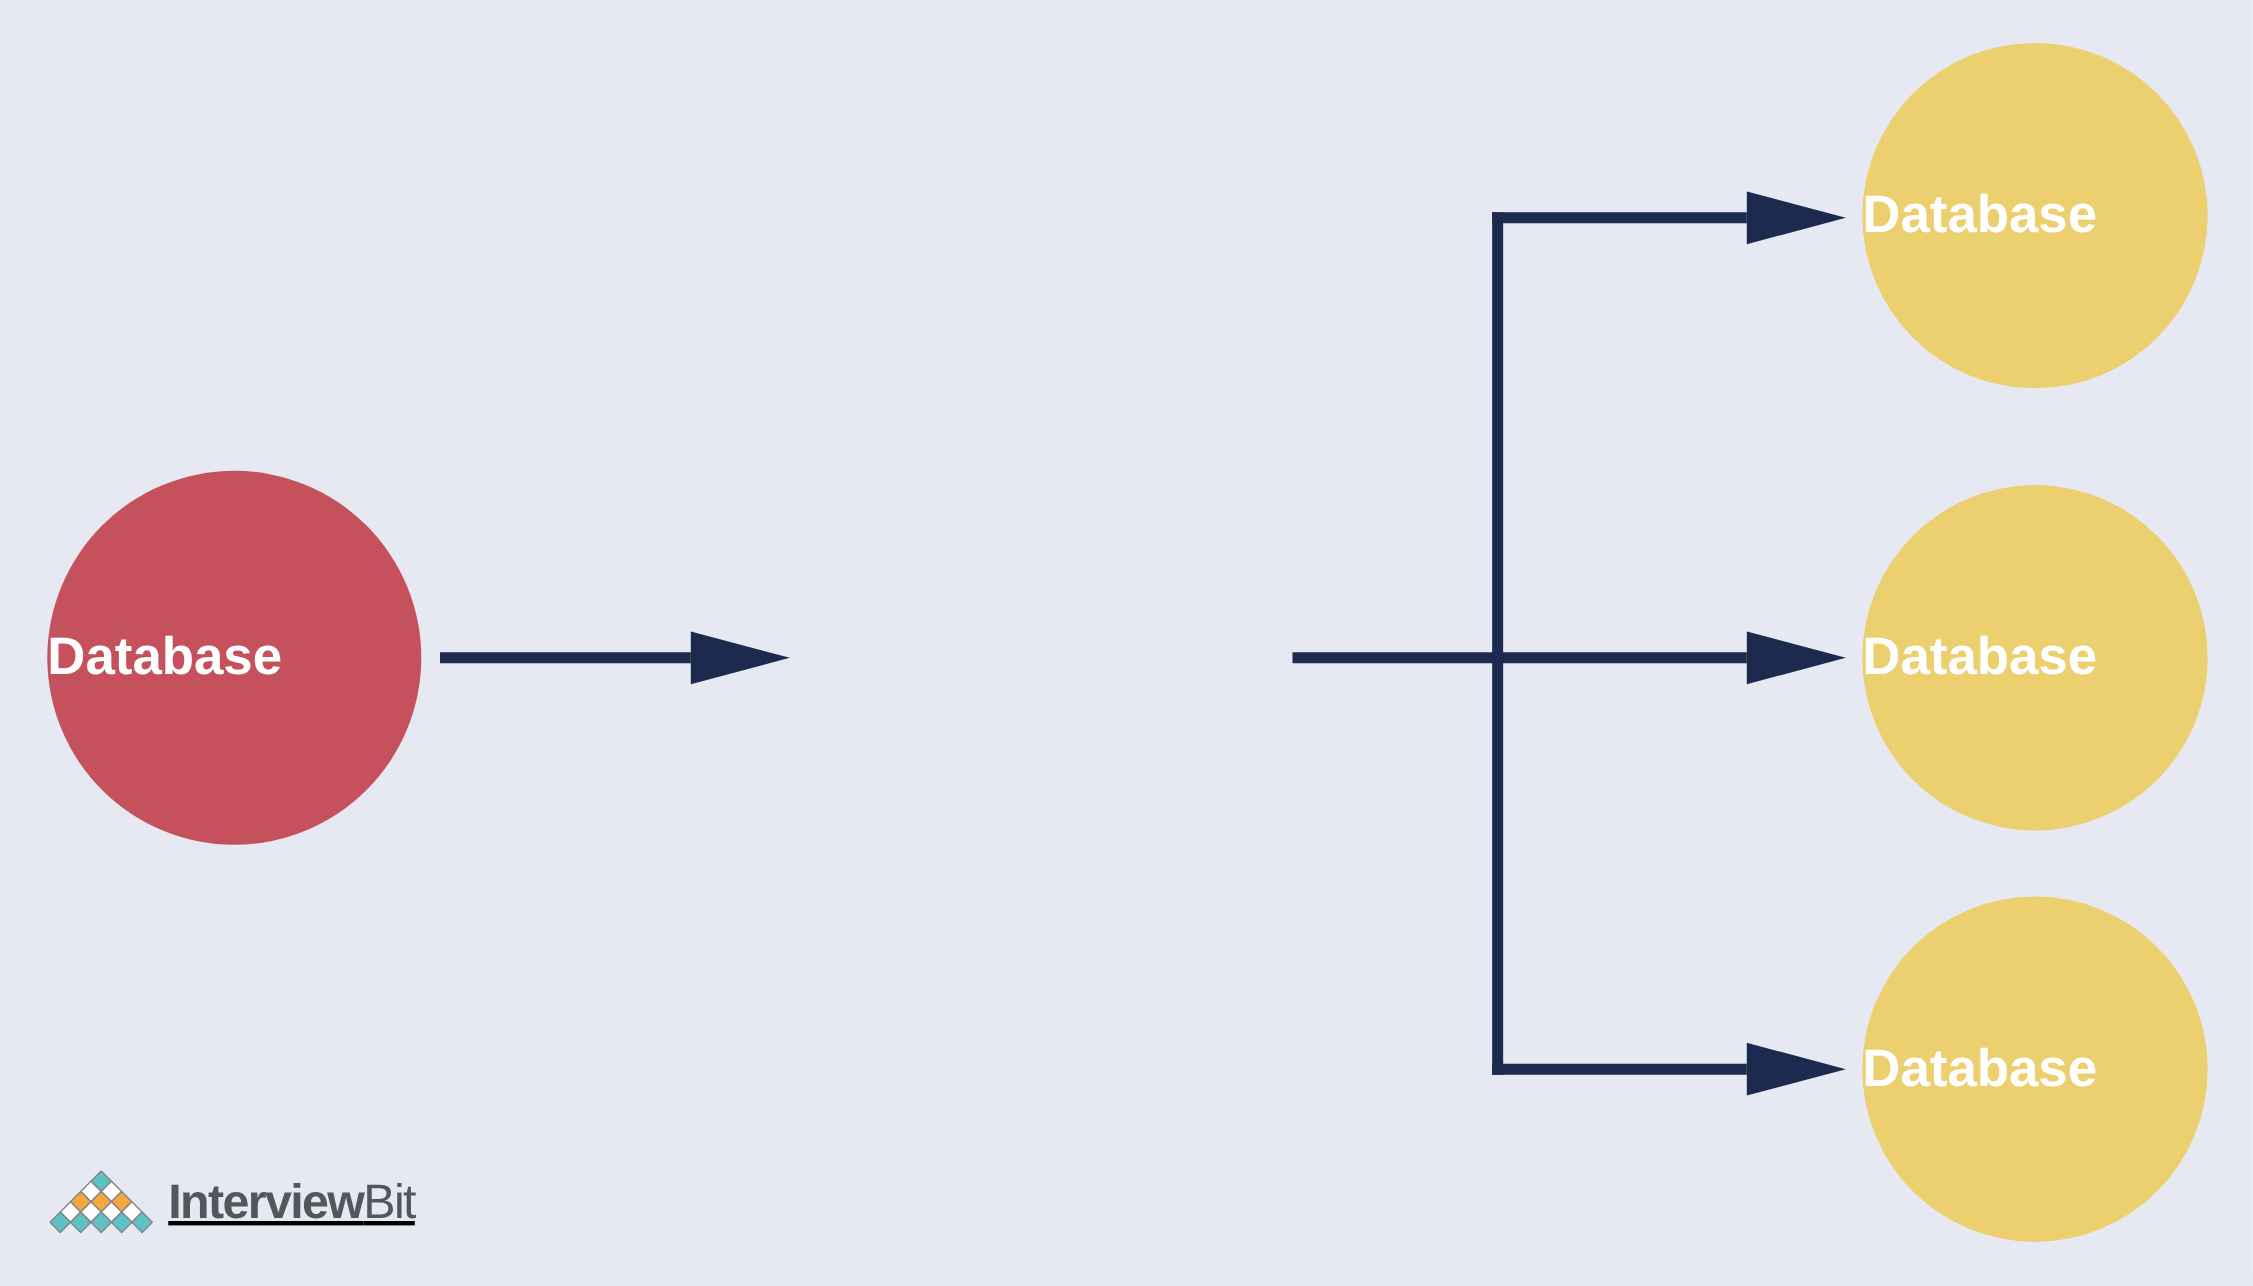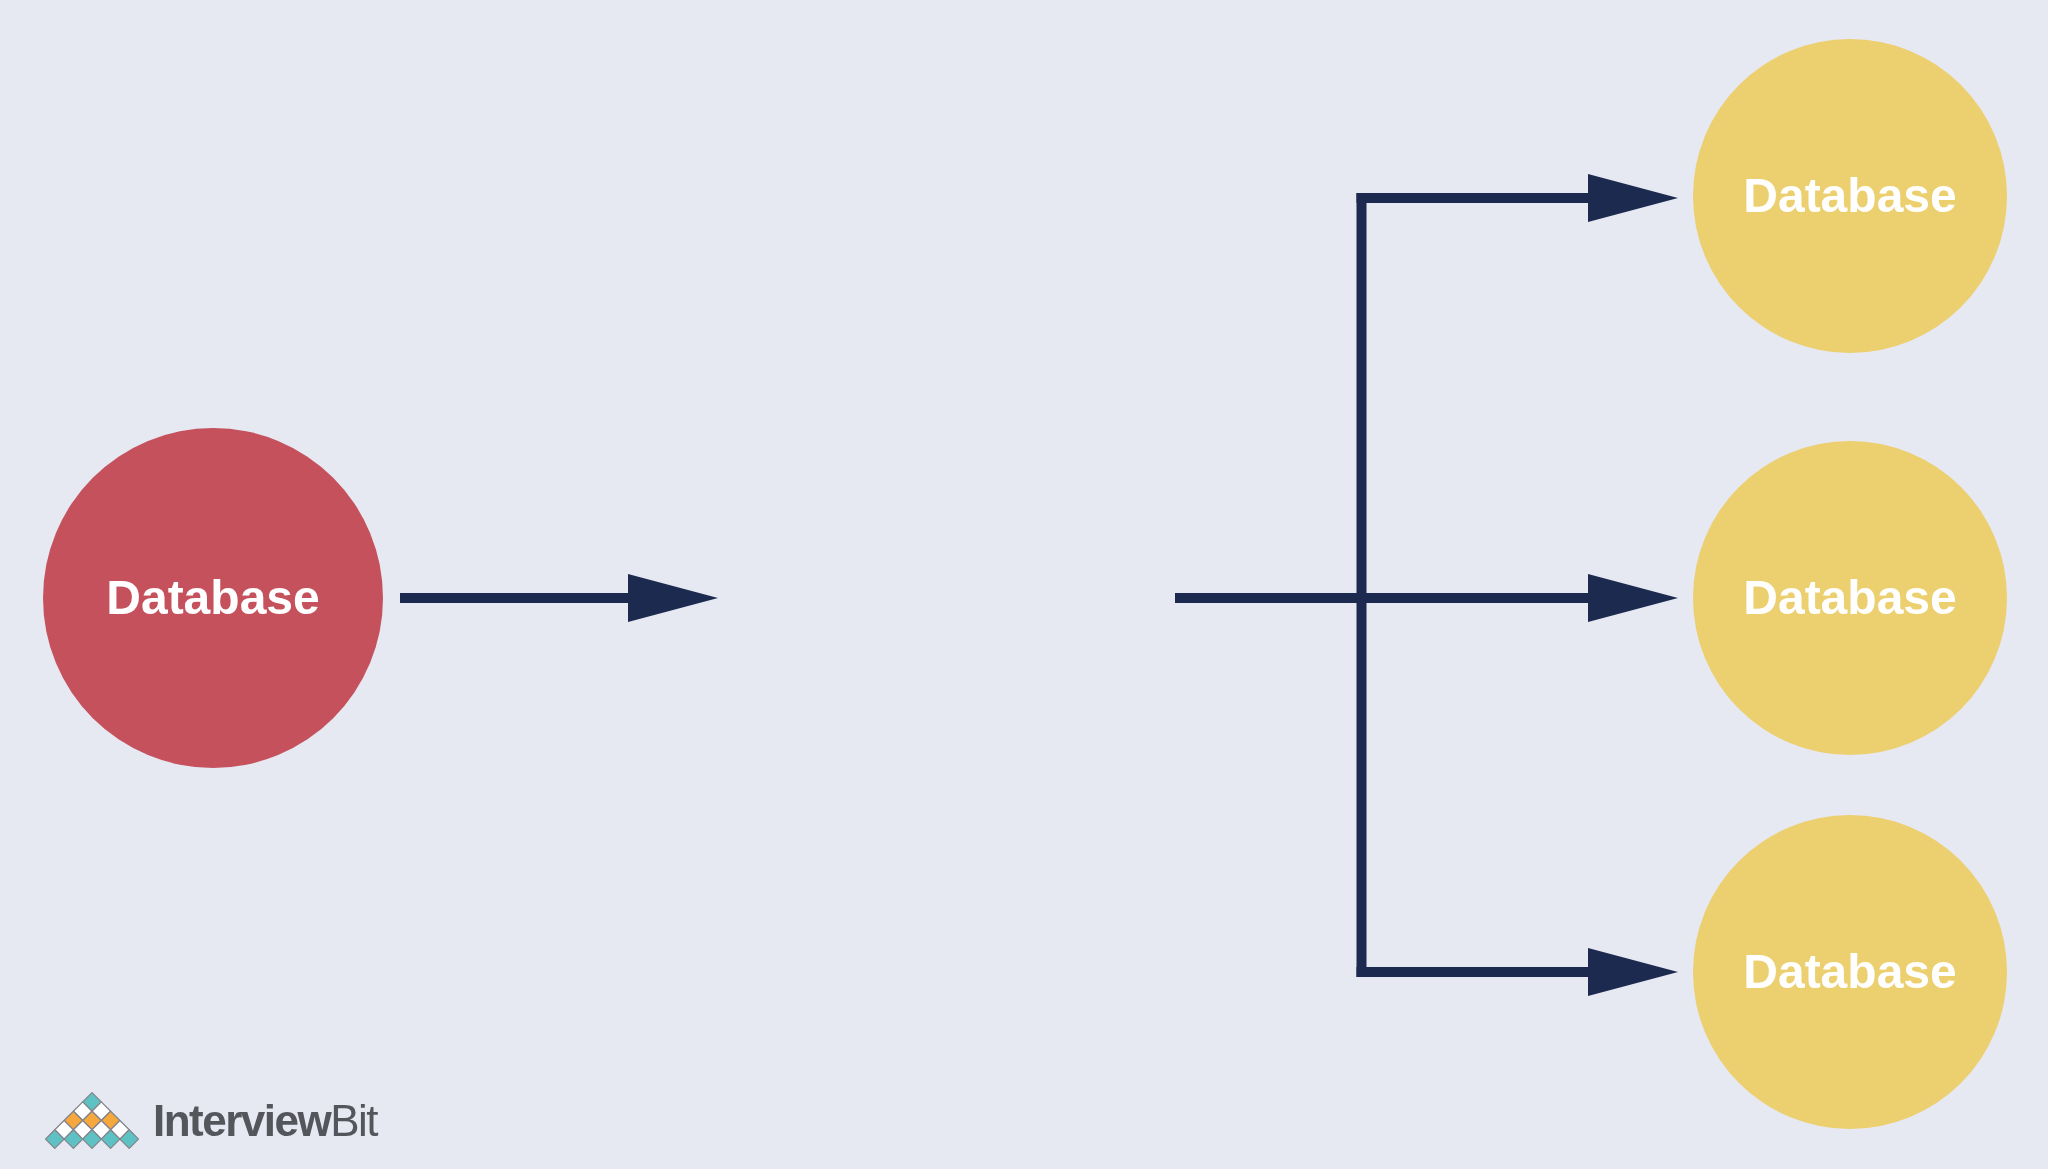--- a/index.html
+++ b/index.html
@@ -25,21 +25,21 @@
   }
   .head {
     fill: var(--navy, #1b2a4e);
     stroke: none;
   }
   .node {
     position: absolute;
     border-radius: 50%;
     display: flex;
     align-items: center;
-    justify-content: center;
+    justify-content: flex-start;
   }
   .node .label {
     color: #ffffff;
     font-weight: 700;
     line-height: 1;
     user-select: none;
   }
   .node-source {
     left: 43px; top: 428px;
     width: 340px; height: 340px;
@@ -57,24 +57,25 @@
     left: 1693px;
     background: var(--yellow, #eccf6e);
   }
   .node-target .label { font-size: 48px; }
   .node-target-1 { top: 39px; }
   .node-target-2 { top: 441px; }
   .node-target-3 { top: 815px; }
   .logo {
     position: absolute;
     left: 45px;
-    top: 1092px;
+    top: 1064px;
     display: flex;
     align-items: center;
     gap: 14px;
+    text-decoration: underline;
   }
   .logo-mark {
     width: 94px;
     height: 58px;
     display: block;
   }
   .logo-text {
     font-size: 44px;
     letter-spacing: -1.5px;
     color: var(--logo-text, #55565c);

